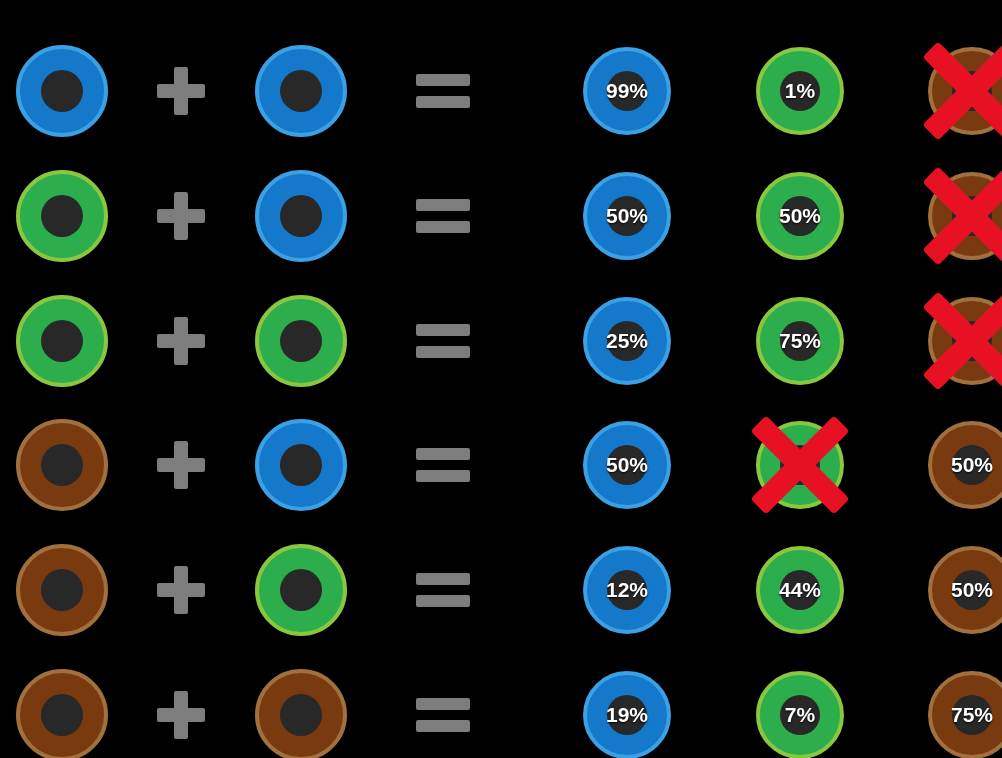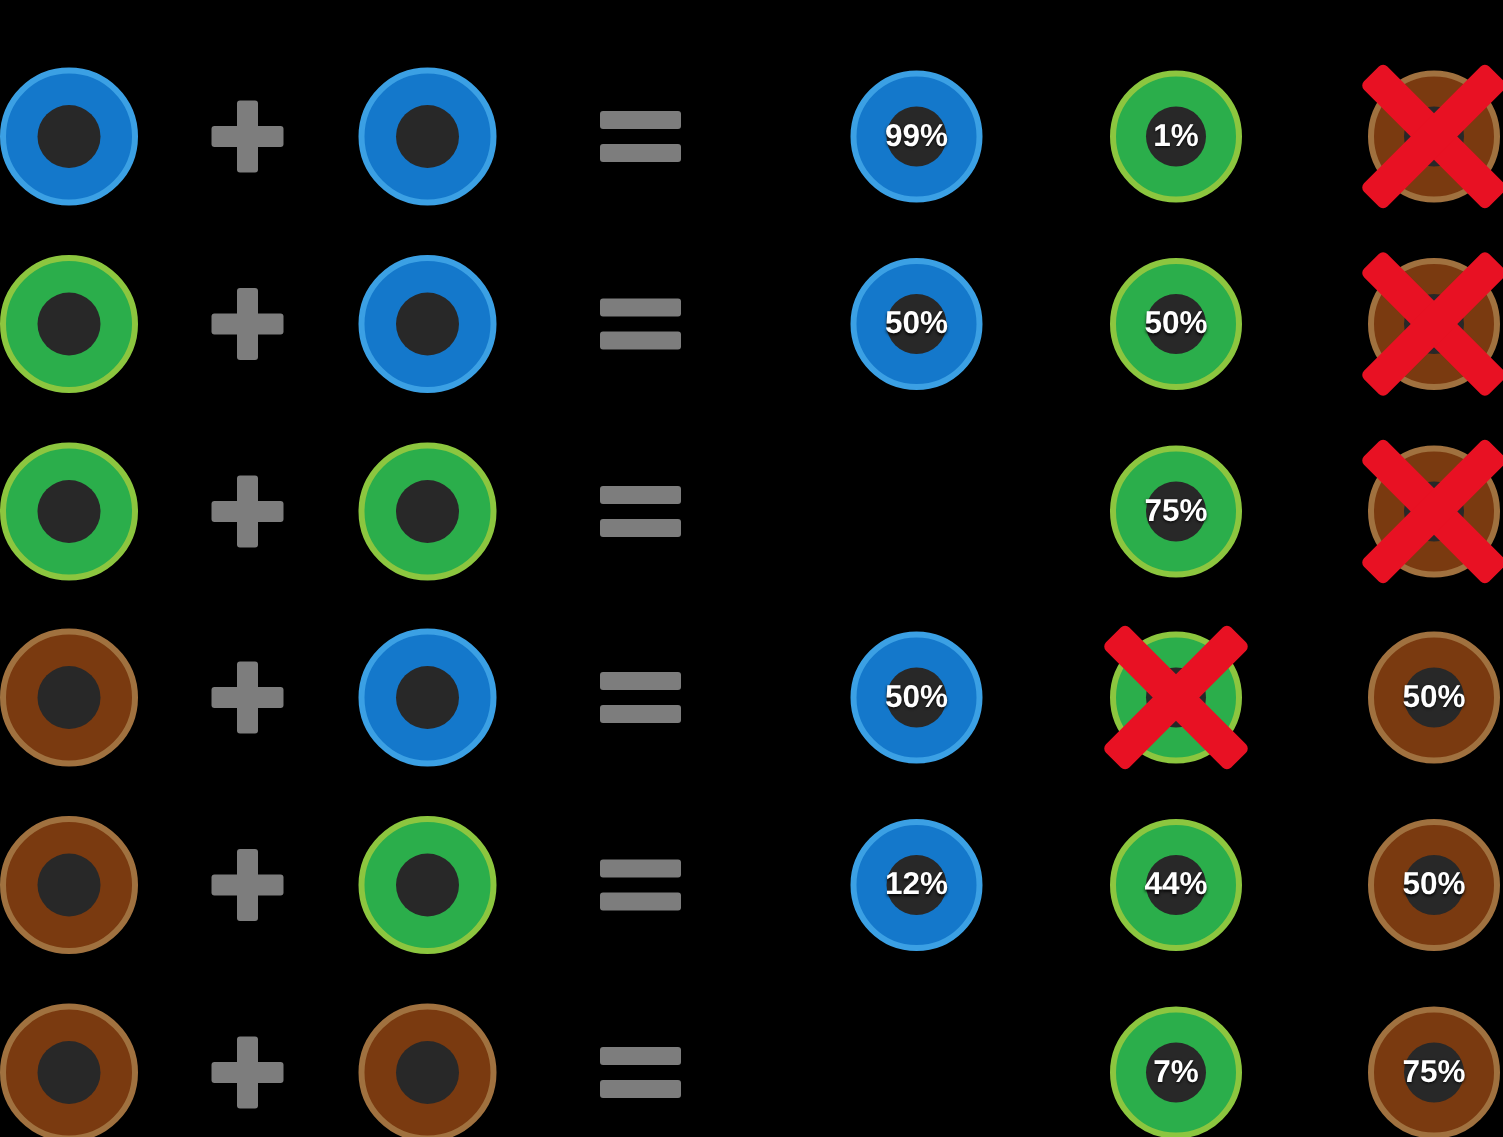--- a/index.html
+++ b/index.html
@@ -9,21 +9,21 @@
     overflow: hidden;
     font-family: "Liberation Sans", sans-serif;
   }
   #canvas {
     position: relative;
     width: 1002px; height: 758px;
     background: var(--bg, #000);
   }
   .row {
     position: absolute;
-    left: 0;
+    left: 16px;
     width: 946px; height: 92px;
   }
   
   .eye {
     position: absolute;
     border-radius: 50%;
     border: 4px solid transparent;
     display: flex;
     align-items: center;
     justify-content: center;
@@ -151,20 +151,25 @@
   </div>
     <div class="row" style="top: 295px;">
     <div class="eye parent p1 green">
       <div class="pupil"></div>
     </div>
     <div class="op plus"></div>
     <div class="eye parent p2 green">
       <div class="pupil"></div>
     </div>
     <div class="op equals"></div>
+    <div class="eye result r1 blue">
+      <div class="pupil"></div>
+      <span class="pct">25%</span>
+
+    </div>
     <div class="eye result r2 green">
       <div class="pupil"></div>
       <span class="pct">75%</span>
 
     </div>
     <div class="eye result r3 brown">
       <div class="pupil"></div>
 
       <div class="cross"></div>
     </div>
@@ -221,20 +226,25 @@
   </div>
     <div class="row" style="top: 669px;">
     <div class="eye parent p1 brown">
       <div class="pupil"></div>
     </div>
     <div class="op plus"></div>
     <div class="eye parent p2 brown">
       <div class="pupil"></div>
     </div>
     <div class="op equals"></div>
+    <div class="eye result r1 blue">
+      <div class="pupil"></div>
+      <span class="pct">19%</span>
+
+    </div>
     <div class="eye result r2 green">
       <div class="pupil"></div>
       <span class="pct">7%</span>
 
     </div>
     <div class="eye result r3 brown">
       <div class="pupil"></div>
       <span class="pct">75%</span>
 
     </div>

